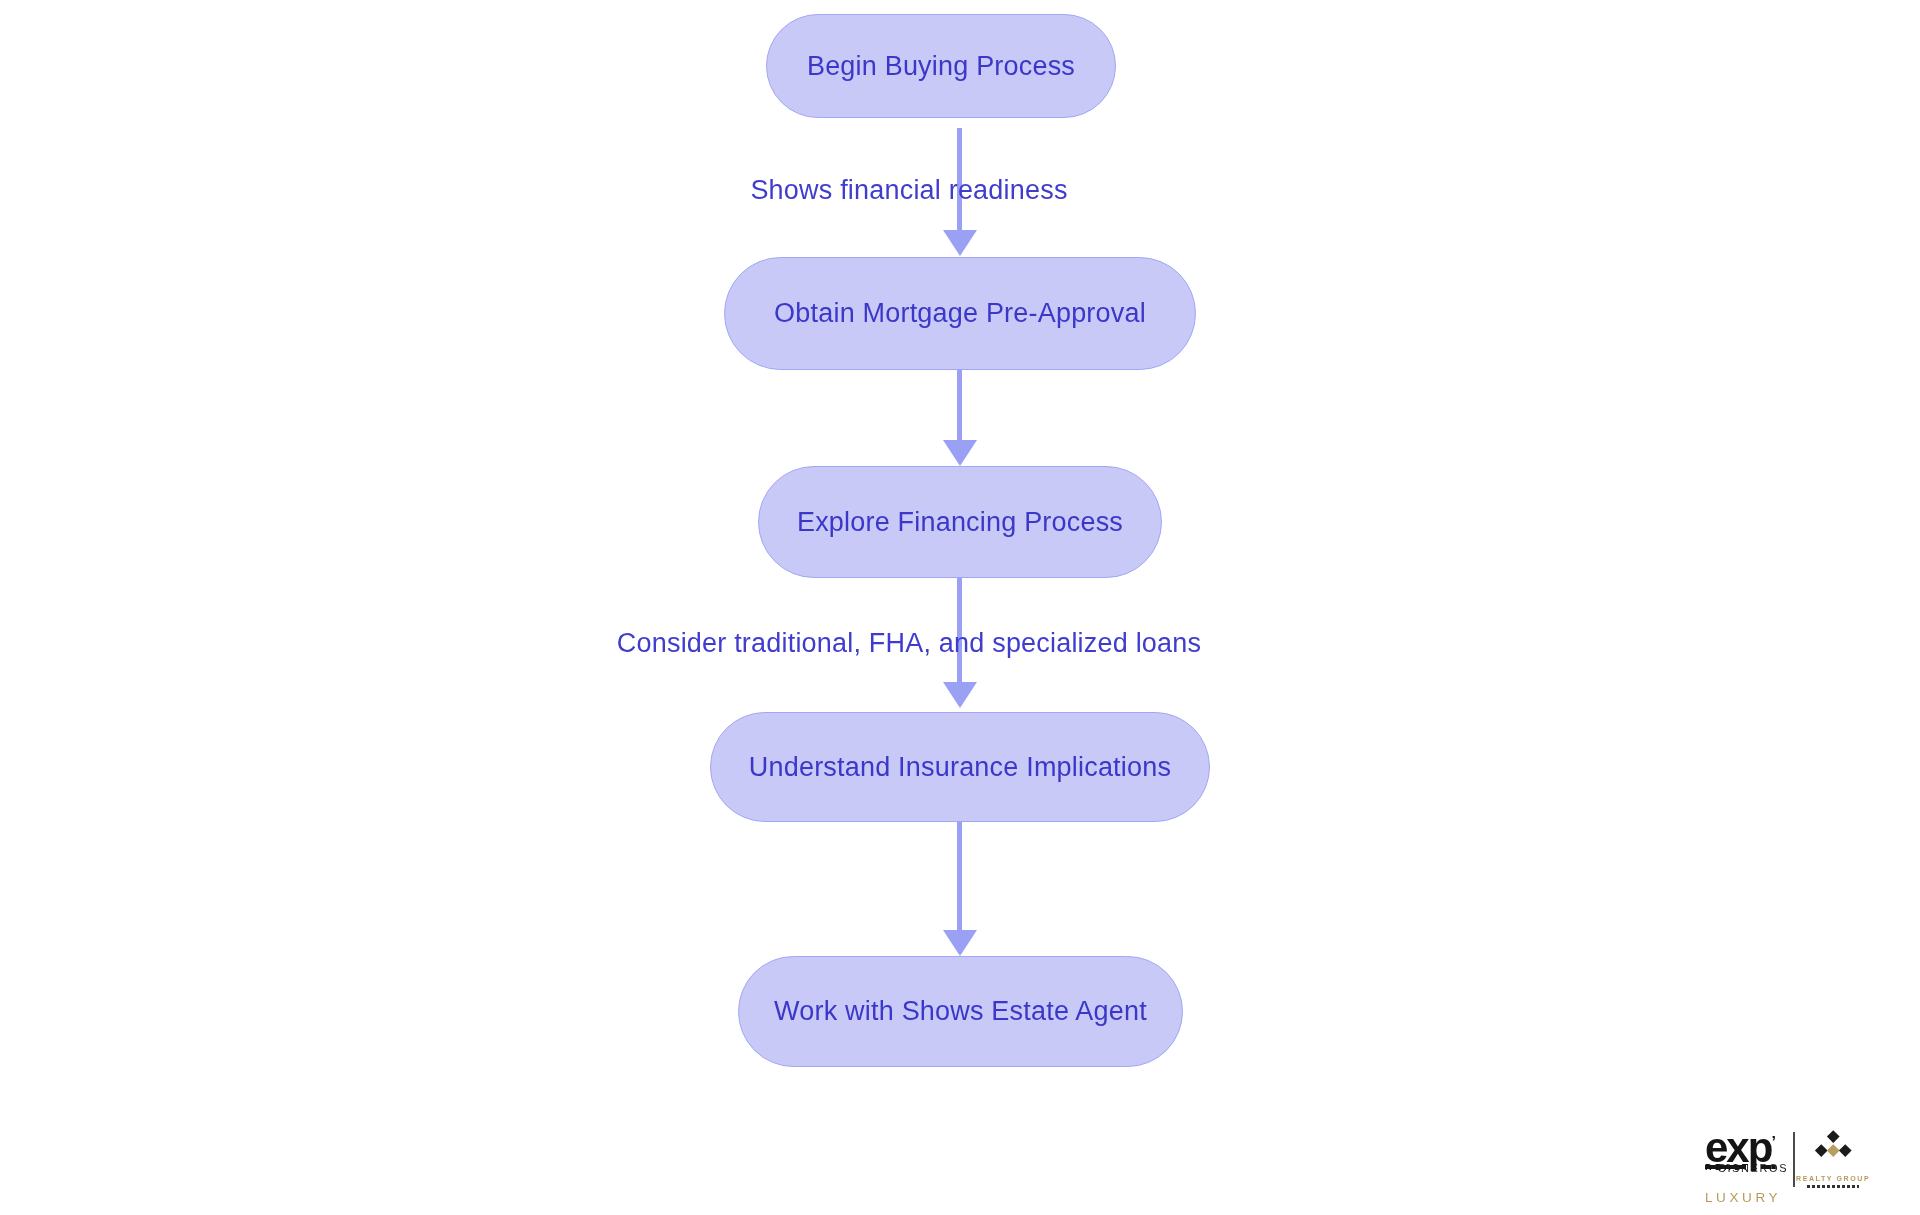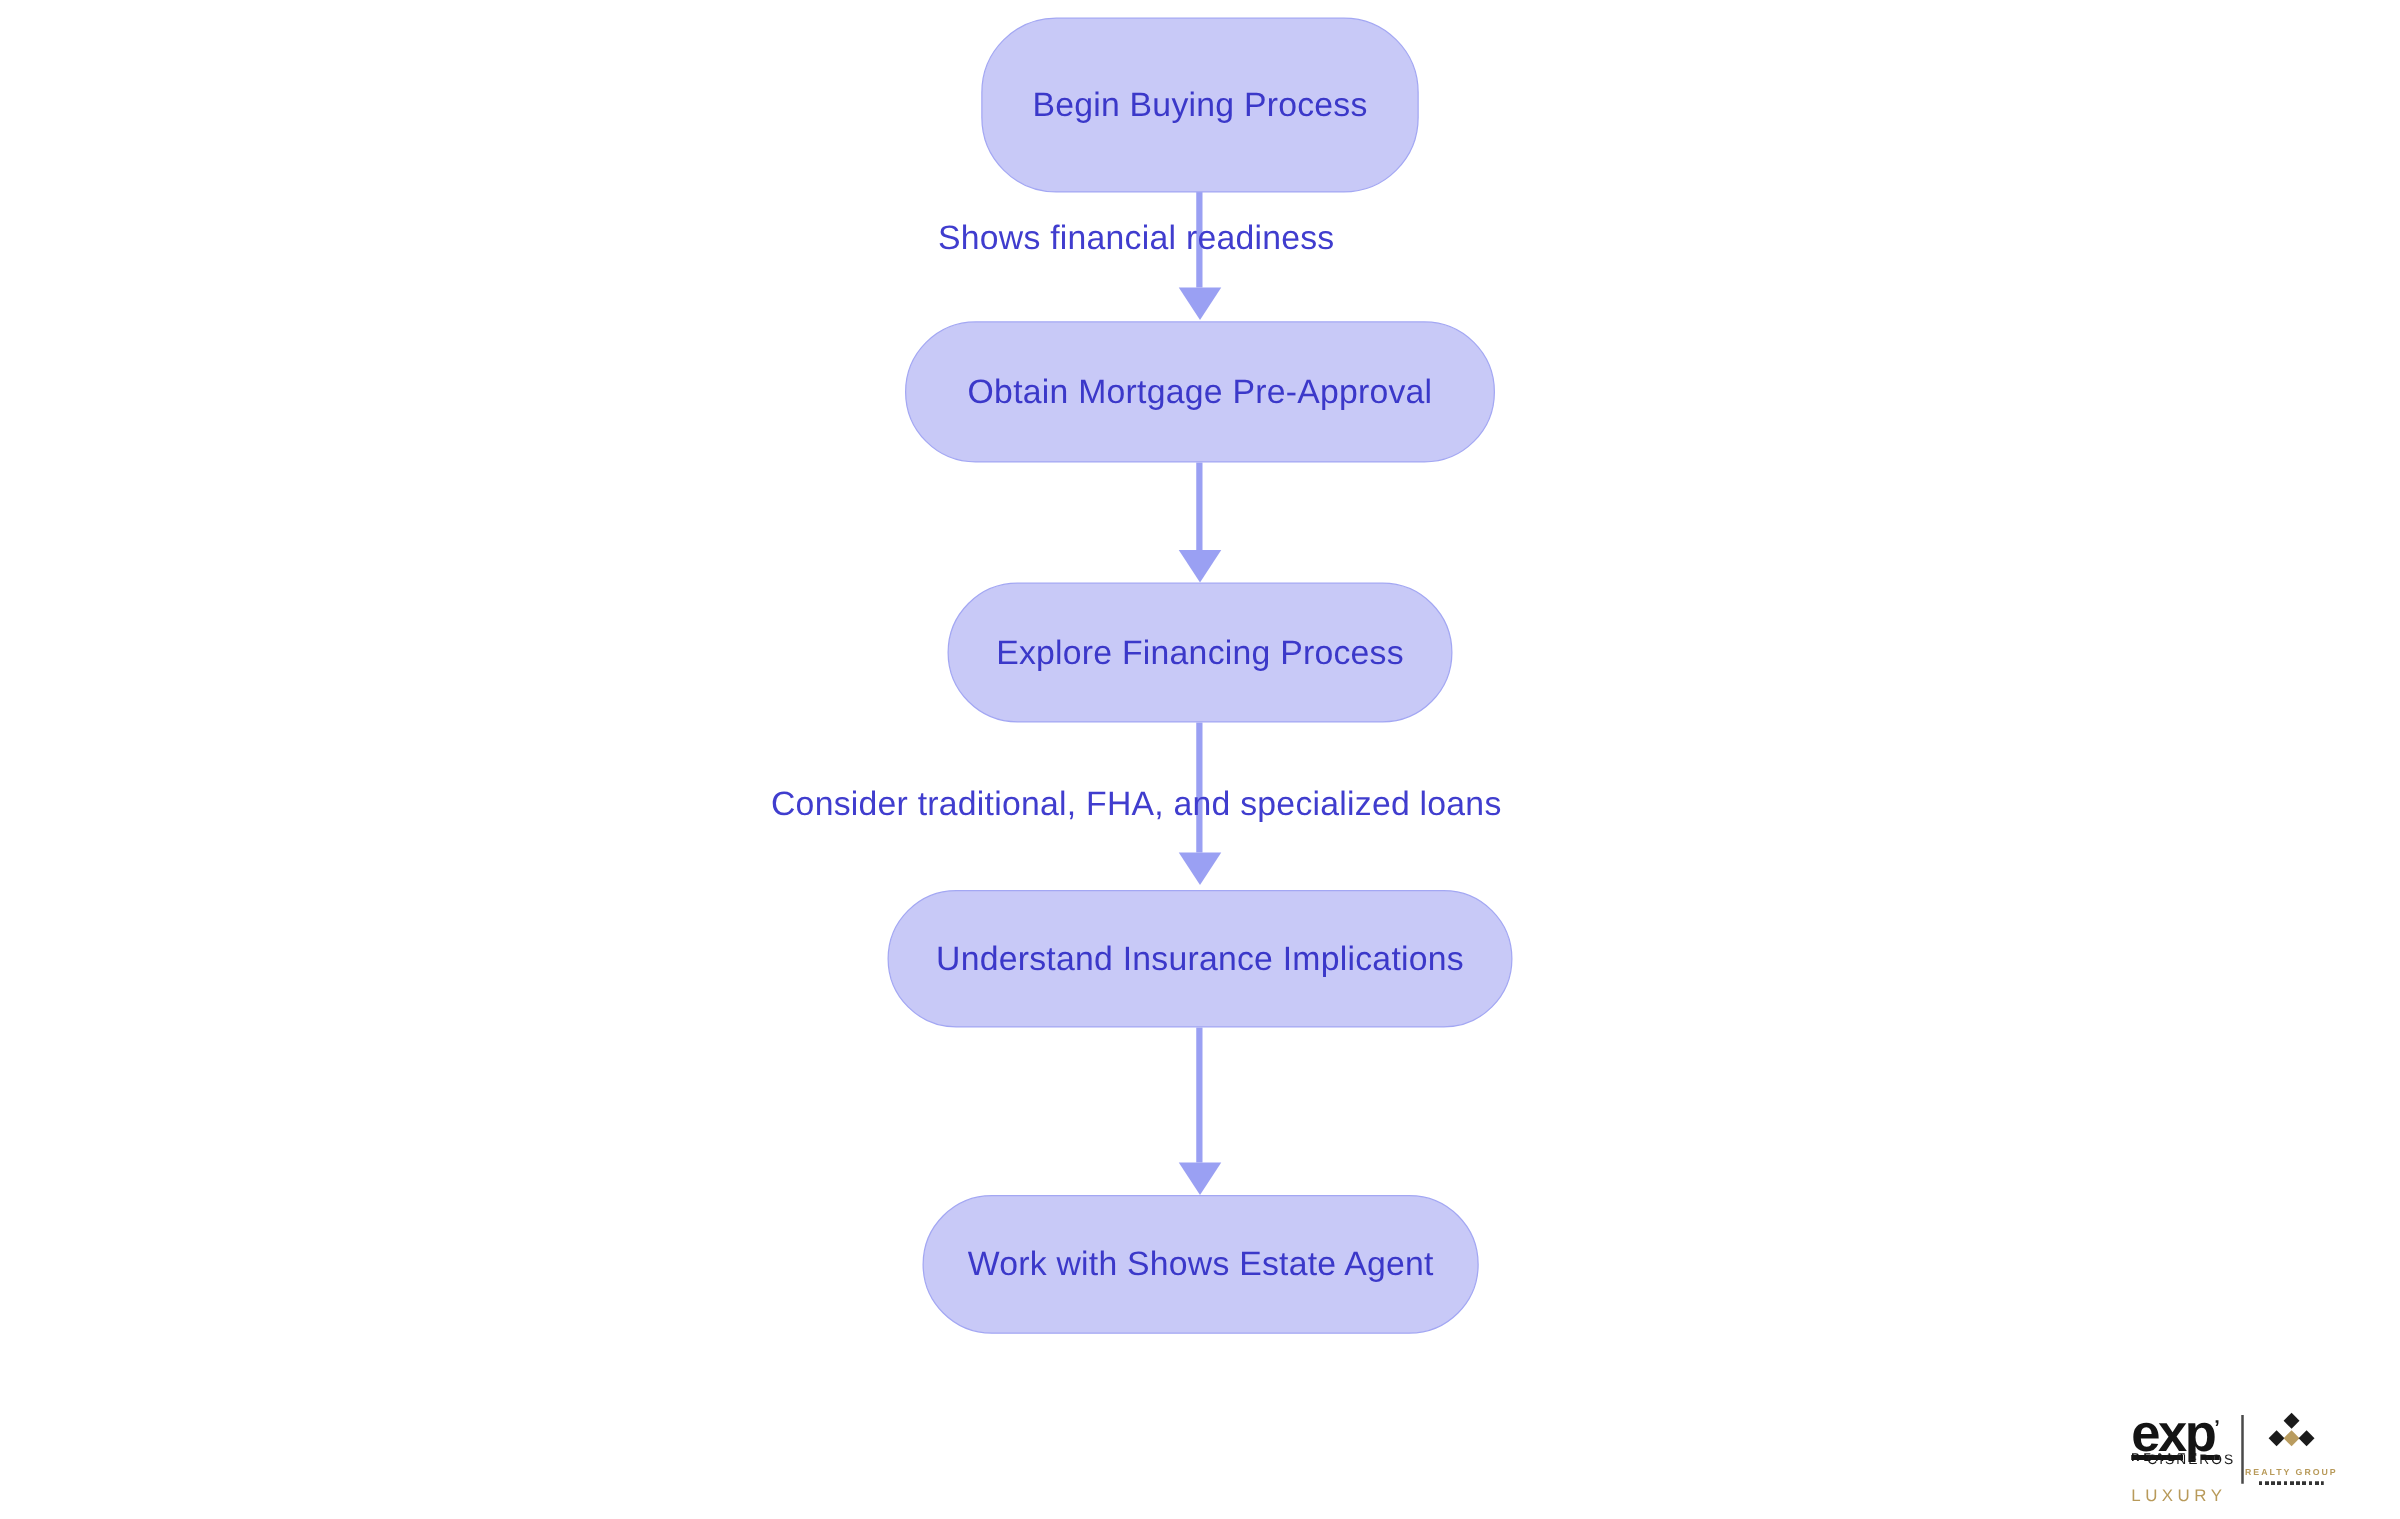--- a/index.html
+++ b/index.html
@@ -169,21 +169,21 @@
   <div class="arrowhead" style="top:682px"></div>
 
   <div class="edge-line" style="top:822px;height:108px"></div>
   <div class="arrowhead" style="top:930px"></div>
 
   <div class="edge-label" style="top:172px">Shows financial readiness</div>
 
   <div class="edge-label" style="top:625px">Consider traditional, FHA, and specialized loans</div>
 
 
-  <div class="node" style="left:785px;top:14px;width:350px;height:140px">
+  <div class="node" style="left:766px;top:14px;width:350px;height:104px">
     <span class="node-label">Begin Buying Process</span>
   </div>
 
   <div class="node" style="left:724px;top:257px;width:472px;height:113px">
     <span class="node-label">Obtain Mortgage Pre-Approval</span>
   </div>
 
   <div class="node" style="left:758px;top:466px;width:404px;height:112px">
     <span class="node-label">Explore Financing Process</span>
   </div>

